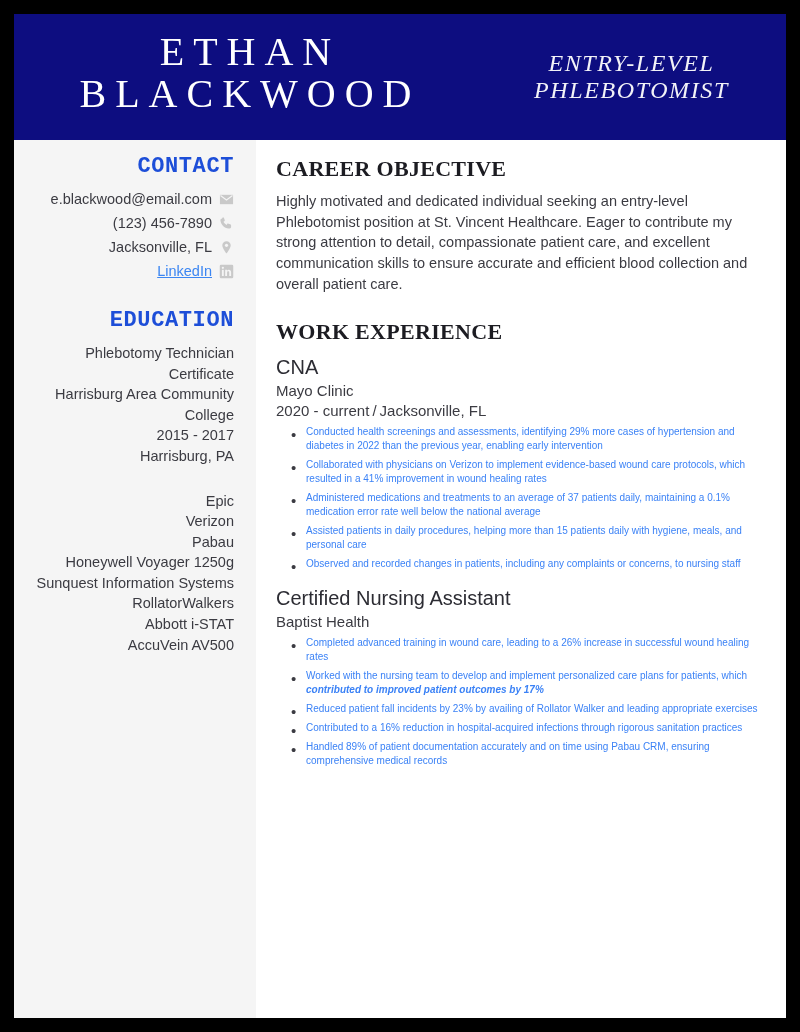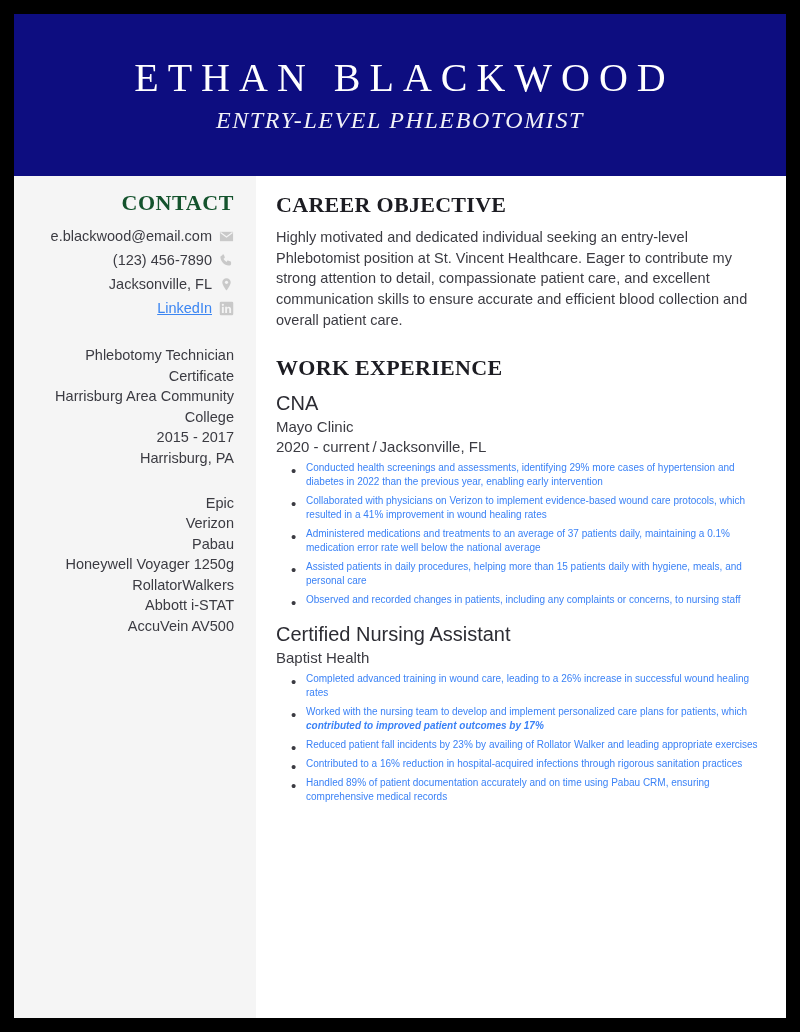--- a/index.html
+++ b/index.html
@@ -18,25 +18,25 @@
     left: 14px;
     top: 14px;
     width: 772px;
     height: 1004px;
     background: #ffffff;
     overflow: hidden;
   }
   
   .header {
     background: #0d0d80;
-    height: 162px;
+    height: 126px;
     width: 100%;
     box-sizing: border-box;
     display: flex;
-    flex-direction: column;
+    flex-direction: row;
     align-items: center;
     justify-content: center;
   }
   .full-name {
     font-family: "Liberation Serif", serif;
     color: #ffffff;
     font-size: 40px;
     letter-spacing: 9px;
     line-height: 1.05;
     text-align: center;
@@ -65,24 +65,24 @@
     text-align: right;
   }
   .main {
     flex: 1;
     background: #ffffff;
     box-sizing: border-box;
     padding: 16px 12px 20px 20px;
   }
   
   .side-heading {
-    font-family: Liberation Serif, serif;
+    font-family: Liberation Mono, monospace;
     font-weight: bold;
     font-size: 22px;
-    color: #14532d;
+    color: #1d4ed8;
     letter-spacing: 0.6px;
     margin: 0 0 10px 0;
     text-align: right;
   }
   .side-block { margin-bottom: 24px; }
   .side-block.contact { margin-bottom: 26px; }
   .contact-row {
     display: flex;
     align-items: center;
     justify-content: flex-end;
@@ -218,34 +218,36 @@
           <svg class="ico" viewBox="0 0 16 16">
               <rect x="0.8" y="0.8" width="14.4" height="14.4" rx="1.4" fill="#c9c9c9"></rect>
               <rect x="3.1" y="6.2" width="2" height="6.6" fill="#f5f5f5"></rect>
               <circle cx="4.1" cy="4.1" r="1.2" fill="#f5f5f5"></circle>
               <path d="M6.6 6.2h1.9v.9c.4-.7 1.1-1.1 2-1.1 1.5 0 2.4 1 2.4 2.7v4.1h-2V9.2c0-.9-.4-1.4-1.1-1.4-.8 0-1.2.5-1.2 1.4v3.6h-2z" fill="#f5f5f5"></path>
             </svg>
         </div>
       </div>
 
       <div class="side-block">
+        <div class="side-heading">EDUCATION</div>
         <div class="side-list">
           <div class="side-line">Phlebotomy Technician Certificate</div>
           <div class="side-line">Harrisburg Area Community College</div>
           <div class="side-line">2015 - 2017</div>
           <div class="side-line">Harrisburg, PA</div>
         </div>
       </div>
 
       <div class="side-block">
         <div class="side-list">
           <div class="side-line">Epic</div>
           <div class="side-line">Verizon</div>
           <div class="side-line">Pabau</div>
           <div class="side-line">Honeywell Voyager 1250g</div>
+          <div class="side-line">Sunquest Information Systems</div>
           <div class="side-line">RollatorWalkers</div>
           <div class="side-line">Abbott i-STAT</div>
           <div class="side-line">AccuVein AV500</div>
         </div>
       </div>
 
 
     </div>
 
     <div class="main">

